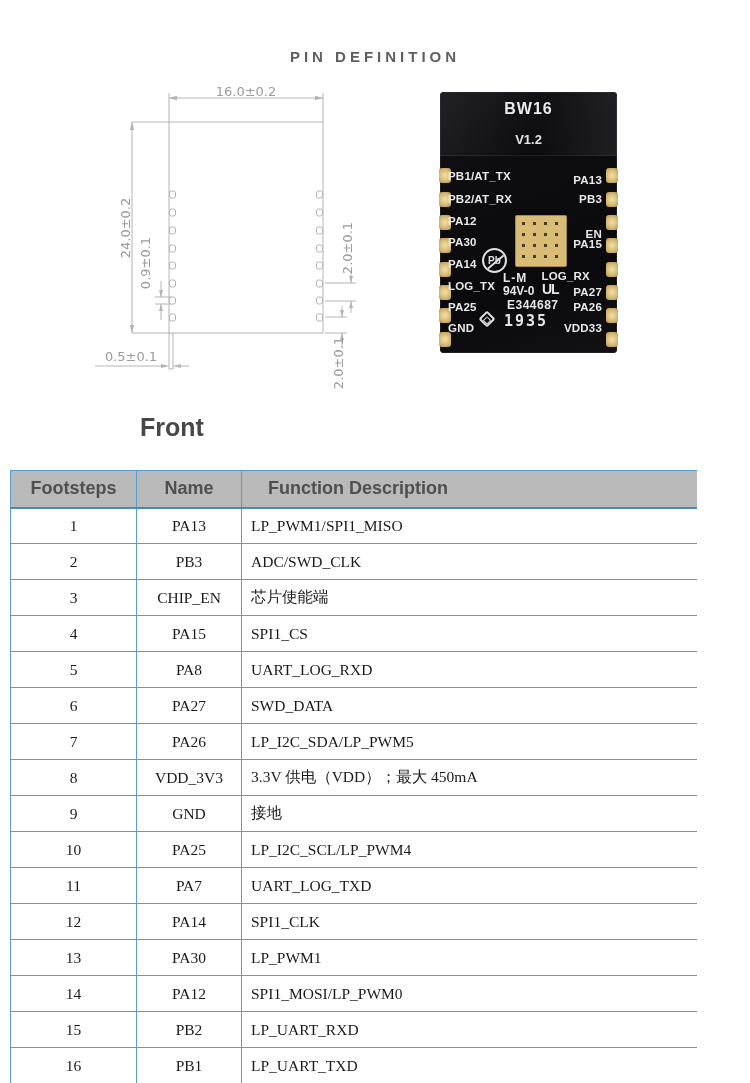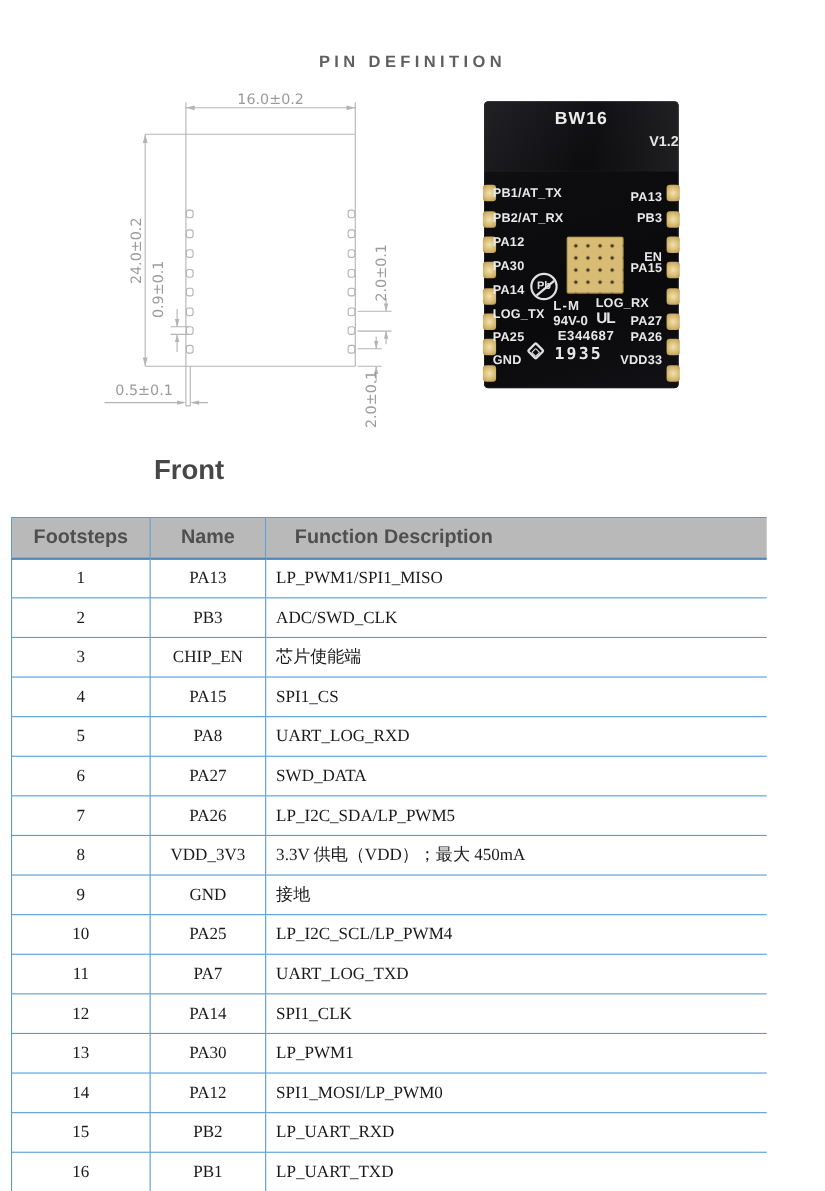--- a/index.html
+++ b/index.html
@@ -28,21 +28,21 @@
 
   
   .module{position:absolute;left:440px;top:92px;width:177px;height:261px;
     background:linear-gradient(160deg,#16161a 0%,var(--pcb_black) 30%,#0a0a0c 70%,#121216 100%);
     border-radius:4px;box-shadow:0 0 0 1px #1d1d22 inset;}
   .module .antenna-zone{position:absolute;left:0;top:0;width:100%;height:64px;
     border-bottom:1px solid rgba(255,255,255,0.07);border-radius:4px 4px 0 0;
     background:linear-gradient(100deg,rgba(255,255,255,0.05),rgba(255,255,255,0) 55%,rgba(255,255,255,0.08));}
   .module .mod-name{position:absolute;left:0;top:8px;width:100%;text-align:center;
     color:#ececec;font-weight:bold;font-size:16px;letter-spacing:1px;}
-  .module .mod-ver{position:absolute;left:0;top:29px;width:100%;text-align:right;
+  .module .mod-ver{position:absolute;left:0;top:40px;width:100%;text-align:center;
     color:#e4e4e4;font-weight:bold;font-size:13px;}
   .pad{position:absolute;width:12px;height:15px;background:
     radial-gradient(circle at 50% 50%,#efe2ae 0%,var(--pad_gold) 55%,#b3934e 100%);
     border-radius:3px;}
   .pad.left{left:-1px;} .pad.right{right:-1px;}
   .pin-label{position:absolute;color:#e9e9e9;font-size:11.5px;font-weight:bold;
     white-space:nowrap;letter-spacing:0.2px;}
   .pin-label.left{left:8px;} .pin-label.right{text-align:right;}
   .thermal-pad{position:absolute;left:75px;top:123px;width:52px;height:52px;
     background-color:var(--pad_gold);

